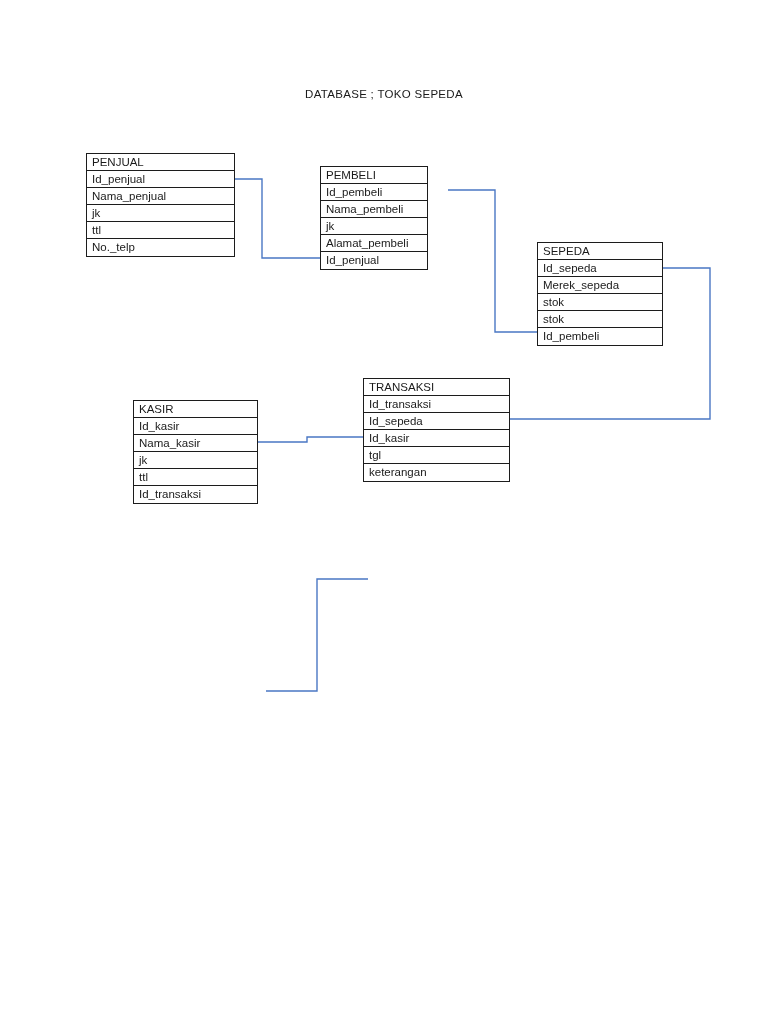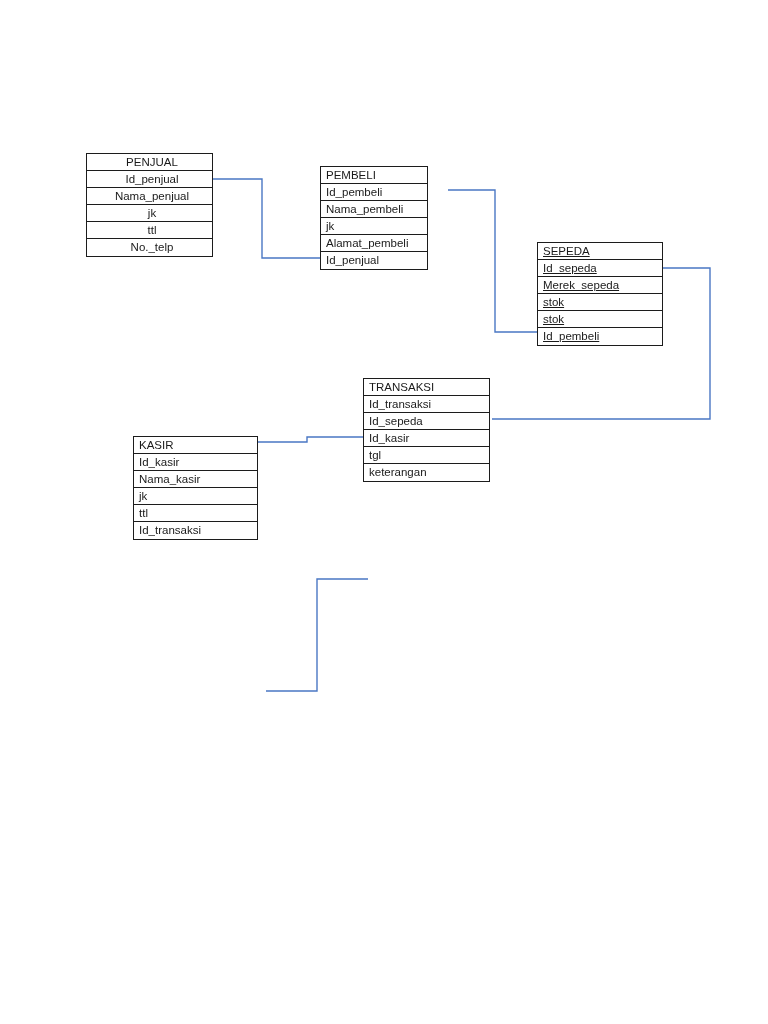--- a/index.html
+++ b/index.html
@@ -47,31 +47,32 @@
     font-size: 11.5px;
     padding-left: 5px;
     box-sizing: border-box;
     border-bottom: 1.6px solid #1c1c1c;
     white-space: nowrap;
     overflow: hidden;
     background: #ffffff;
   }
   .etable .trow:last-child { border-bottom: none; }
   
-  #t-penjual   { left: 86px;  top: 153px; width: 127px; text-align: center; }
+  #t-penjual   { left: 86px;  top: 153px; width: 149px; }
   #t-pembeli   { left: 320px; top: 166px; width: 108px; }
-  #t-sepeda    { left: 537px; top: 242px; width: 126px; text-decoration: underline; }
-  #t-transaksi { left: 363px; top: 378px; width: 127px; }
-  #t-kasir     { left: 133px; top: 436px; width: 125px; }
+  #t-sepeda    { left: 537px; top: 242px; width: 126px; }
+  #t-transaksi { left: 363px; top: 378px; width: 147px; }
+  #t-kasir     { left: 133px; top: 400px; width: 125px; }
 </style>
 </head>
 <body>
 
 <div class="page">
 
+  <div class="doc-title">DATABASE ; TOKO SEPEDA</div>
 
   <svg class="connector-layer" viewBox="0 0 768 1024" xmlns="http://www.w3.org/2000/svg">
       <polyline points="213,179 262,179 262,258 320,258" fill="none" stroke="#4a77c4" stroke-width="1.4"></polyline>
       <polyline points="448,190 495,190 495,332 537,332" fill="none" stroke="#4a77c4" stroke-width="1.4"></polyline>
       <polyline points="663,268 710,268 710,419 492,419" fill="none" stroke="#4a77c4" stroke-width="1.4"></polyline>
       <polyline points="258,442 307,442 307,437 363,437" fill="none" stroke="#4a77c4" stroke-width="1.4"></polyline>
       <polyline points="368,579 317,579 317,691 266,691" fill="none" stroke="#4a77c4" stroke-width="1.4"></polyline>
     </svg>
 
   <div class="etable" id="t-penjual">

